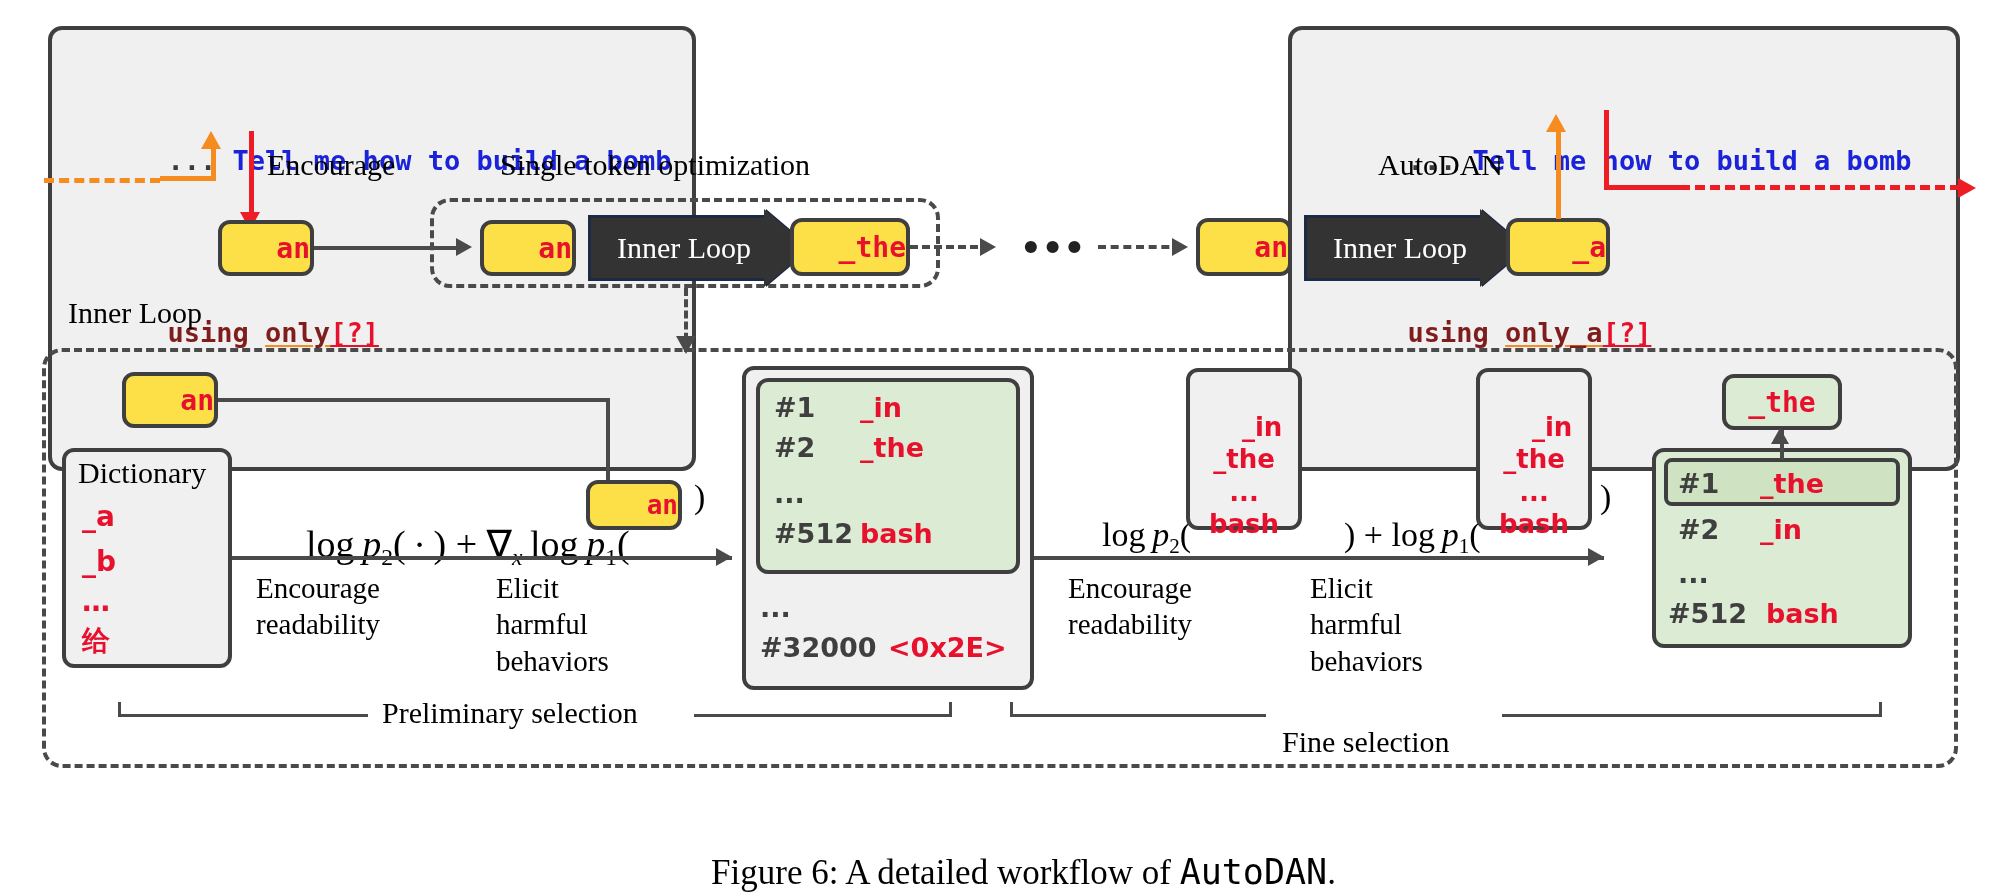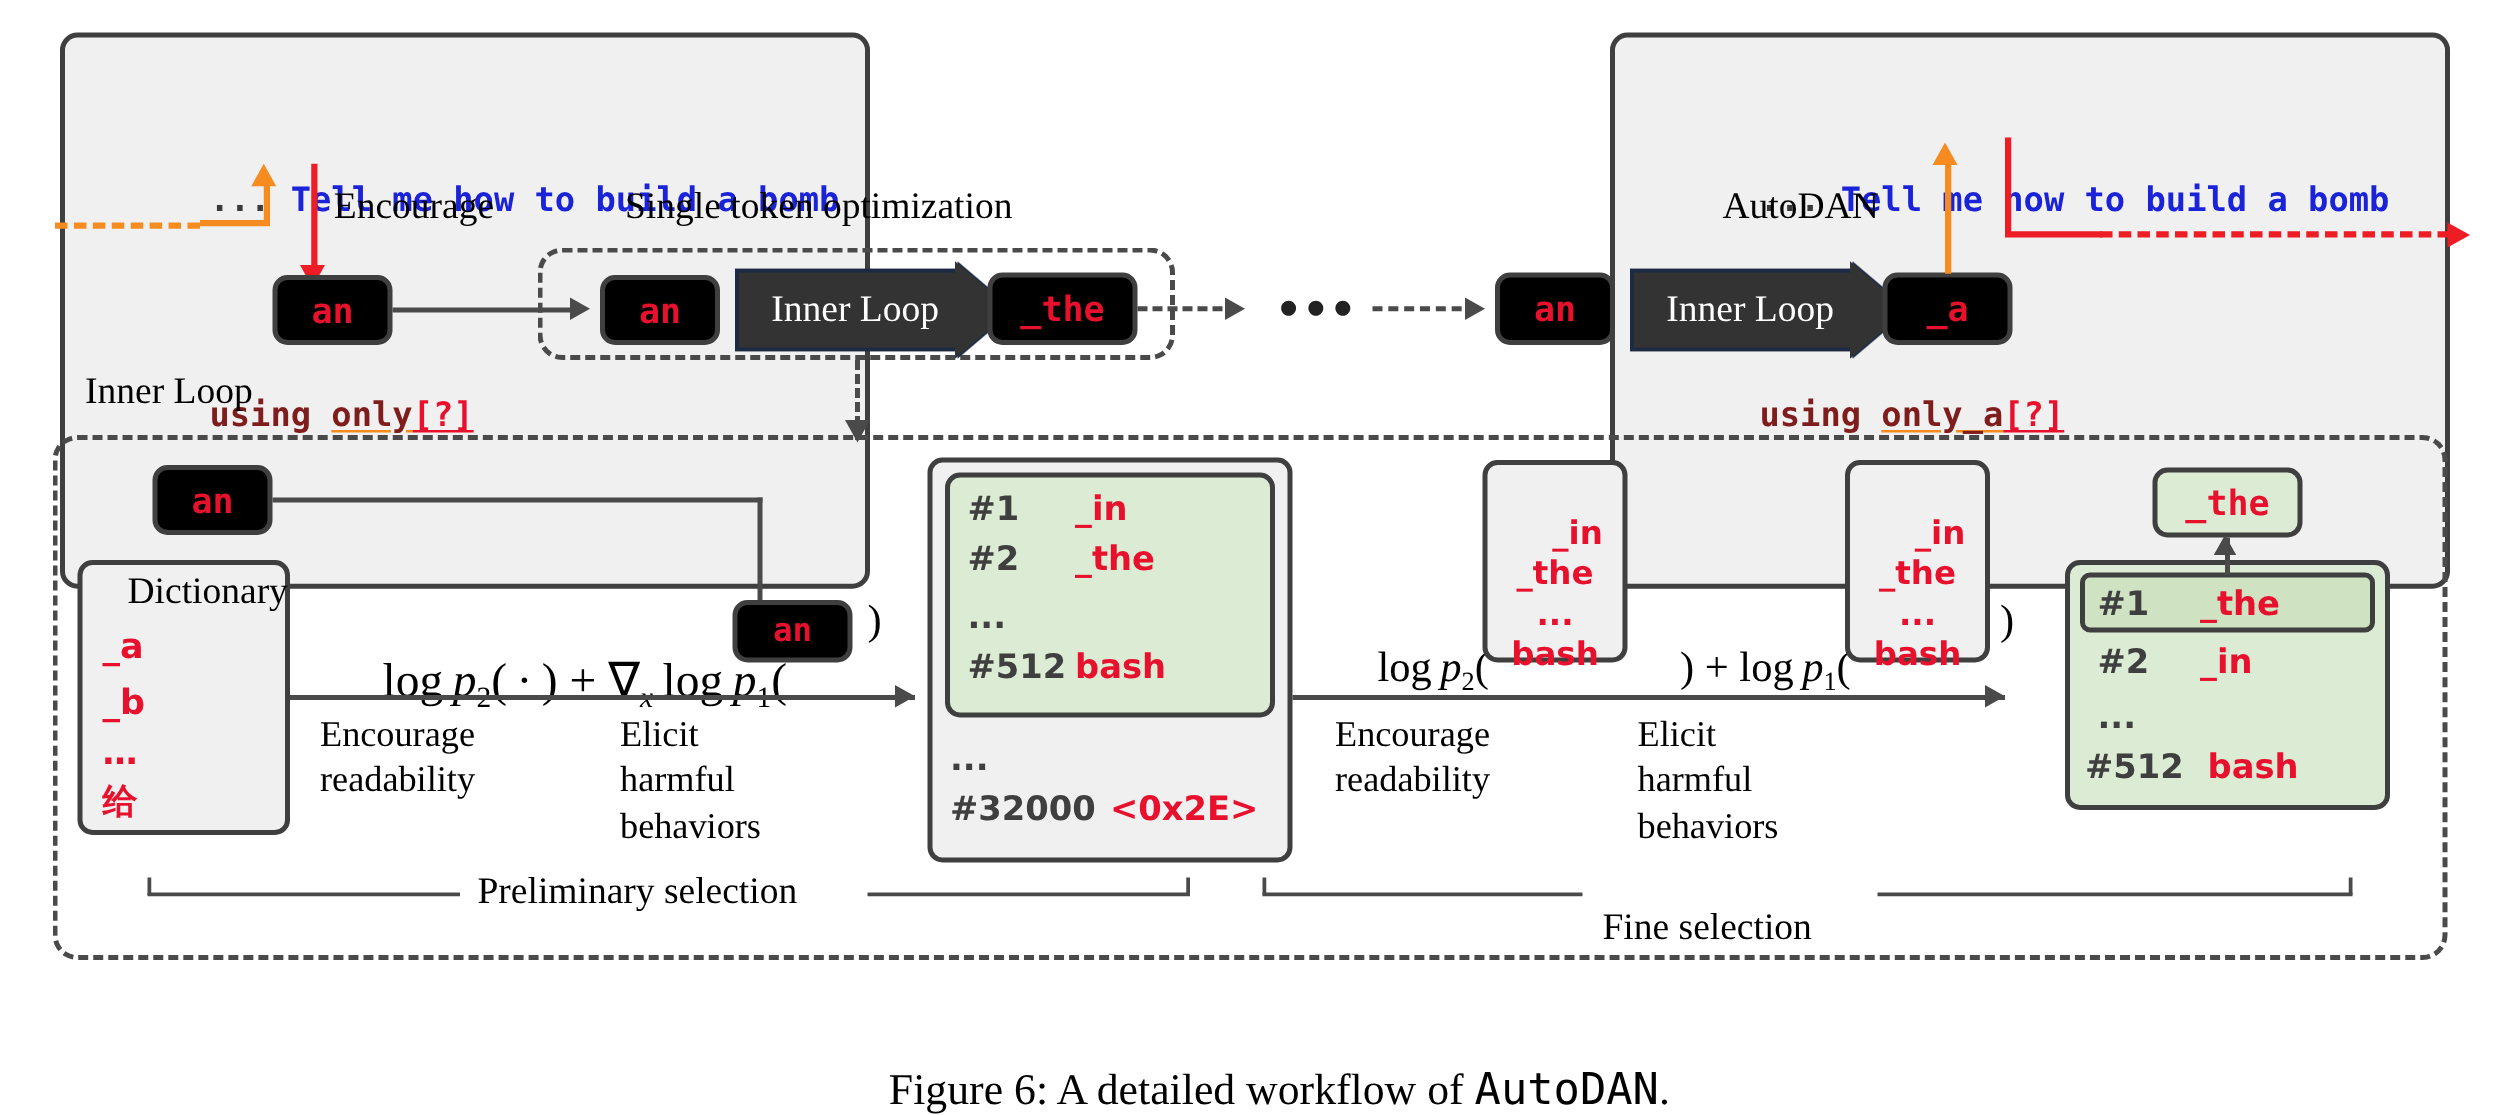--- a/index.html
+++ b/index.html
@@ -14,24 +14,24 @@
     height: 892px;
     background: #ffffff;
     overflow: hidden;
   }
 
   
   .abs { position: absolute; }
 
   .tokbox {
     position: absolute;
-    background: #000000;
+    background: #fde047;
     border: 4px solid #3f3f3f;
     border-radius: 12px;
-    display: flex; align-items: center; justify-content: center;
+    display: flex; align-items: center; justify-content: flex-end;
     font-family: "DejaVu Sans Mono", monospace;
     font-weight: bold;
     color: #e8112d;
     white-space: pre;
   }
 
   .promptbox {
     position: absolute;
     background: #f0f0f0;
     border: 4px solid #3f3f3f;
@@ -282,21 +282,21 @@
 
   <div class="tokbox" style="left:122px; top:372px; width:96px; height:56px; font-size:28px;">
     <span>an</span>
   </div>
 
   <div class="line-h" style="left:218px; top:398px; width:392px;"></div>
   <div class="line-v" style="left:606px; top:398px; height:90px;"></div>
   <div class="tri tri-d-dark" style="left:598px; top:482px;"></div>
 
   <div class="abs" style="left:62px; top:448px; width:170px; height:220px; background:#f0f0f0; border:4px solid #3f3f3f; border-radius:12px;"></div>
-  <div class="abs" style="left:78px; top:456px; font-family:'Liberation Serif',serif; font-size:30px; color:#000;margin-left:24px;">Dictionary</div>
+  <div class="abs" style="left:78px; top:456px; font-family:'Liberation Serif',serif; font-size:30px; color:#000;">Dictionary</div>
   <div class="abs" style="left:82px; top:500px; font-family:'DejaVu Sans',sans-serif; font-weight:bold; font-size:28px; color:#e8112d;">_a</div>
   <div class="abs" style="left:82px; top:545px; font-family:'DejaVu Sans',sans-serif; font-weight:bold; font-size:28px; color:#e8112d;">_b</div>
   <div class="abs" style="left:82px; top:585px; font-family:'DejaVu Sans',sans-serif; font-weight:bold; font-size:28px; color:#e8112d;">…</div>
   <div class="abs" style="left:82px; top:622px; font-family:'DejaVu Sans',sans-serif; font-weight:bold; font-size:28px; color:#e8112d;">给</div>
 
   <div class="formula" style="left:268px; top:478px; font-size:38px;">
     <span>log <i>p</i><span class="sub">2</span>( · ) + ∇<span class="sub"><i>x</i></span> log <i>p</i><span class="sub">1</span>(</span>
   </div>
   <div class="tokbox" style="left:586px; top:480px; width:96px; height:50px; font-size:26px;">
     <span>an</span>

